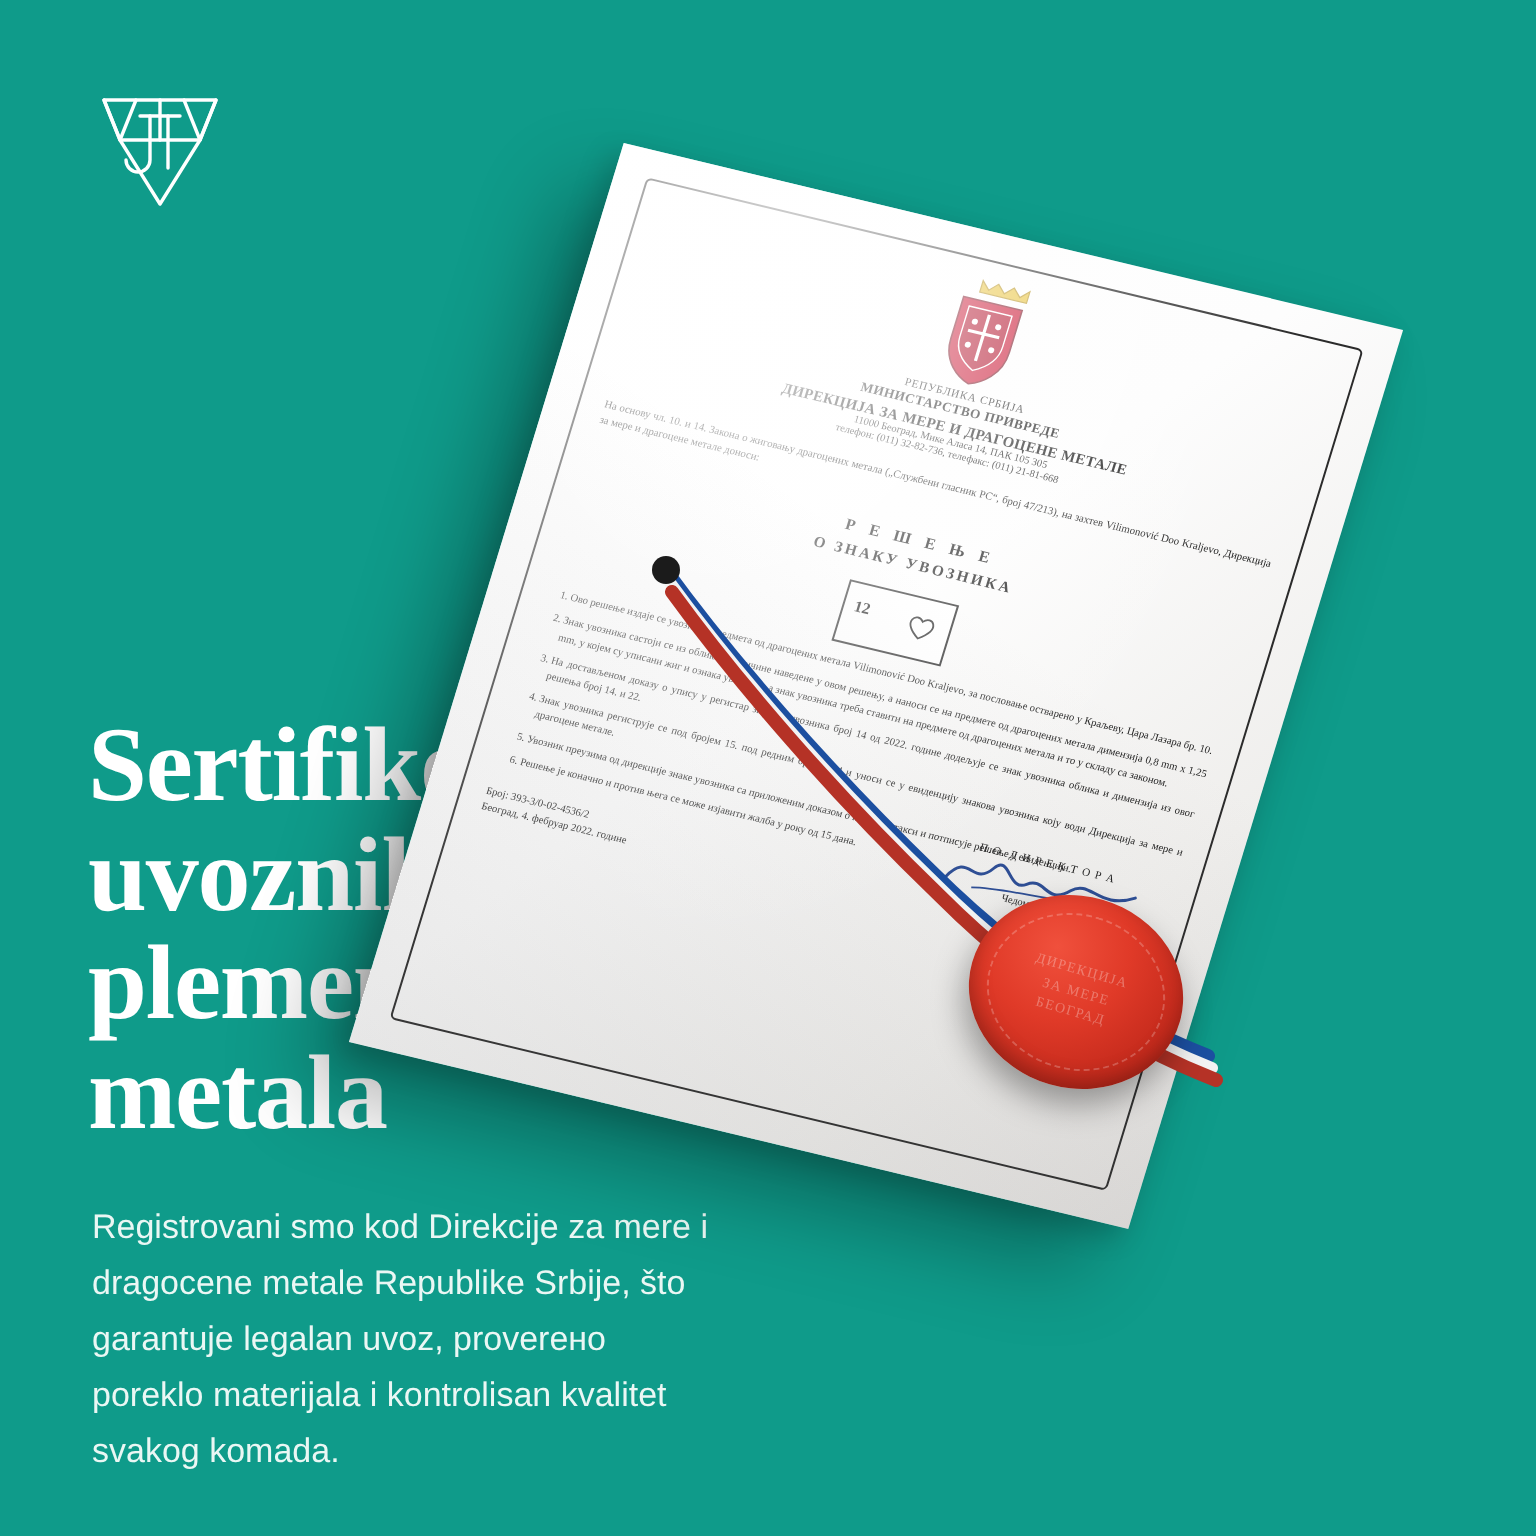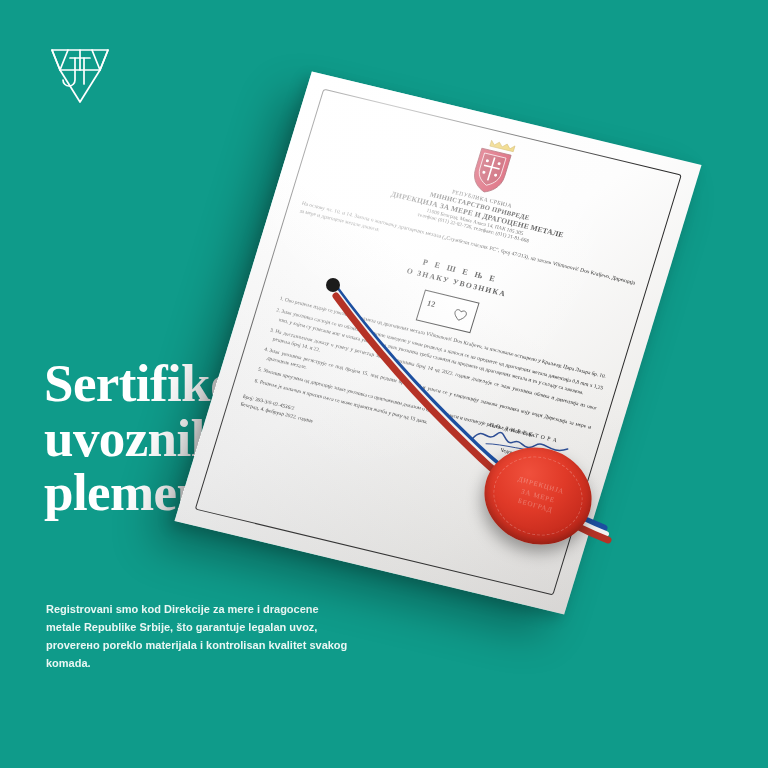--- a/index.html
+++ b/index.html
@@ -44,24 +44,23 @@
   }
   .headline div { white-space: nowrap; }
 
   
   .bodycopy {
     position: absolute;
     left: 46px;
     top: 600px;
     width: 310px;
     color: #eaf7f4;
-    font-size: 11px;
+    font-size: 17px;
     line-height: 1.65;
     font-family: "Liberation Sans", sans-serif;
-    font-weight: bold;
   }
 
   
   .paper-wrap {
     position: absolute;
     left: 238px;
     top: 108px;
     width: 470px;
     height: 520px;
   }
@@ -258,20 +257,21 @@
         <path d="M31 18 L31 40 a6 6 0 0 1 -12 0"></path>
         <path d="M40 18 L40 44"></path>
       </g>
     </svg>
   </div>
 
   <div class="headline">
     <div>Sertifikovan</div>
     <div>uvoznik</div>
     <div>plemenitih</div>
+    <div>metala</div>
   </div>
 
   <div class="bodycopy">Registrovani smo kod Direkcije za mere i dragocene metale Republike Srbije, što garantuje legalan uvoz, proverено poreklo materijala i kontrolisan kvalitet svakog komada.</div>
 
   <div class="paper-wrap">
 
     <div class="paper">
       <div class="paper-inner">
 
         <div class="coa">

